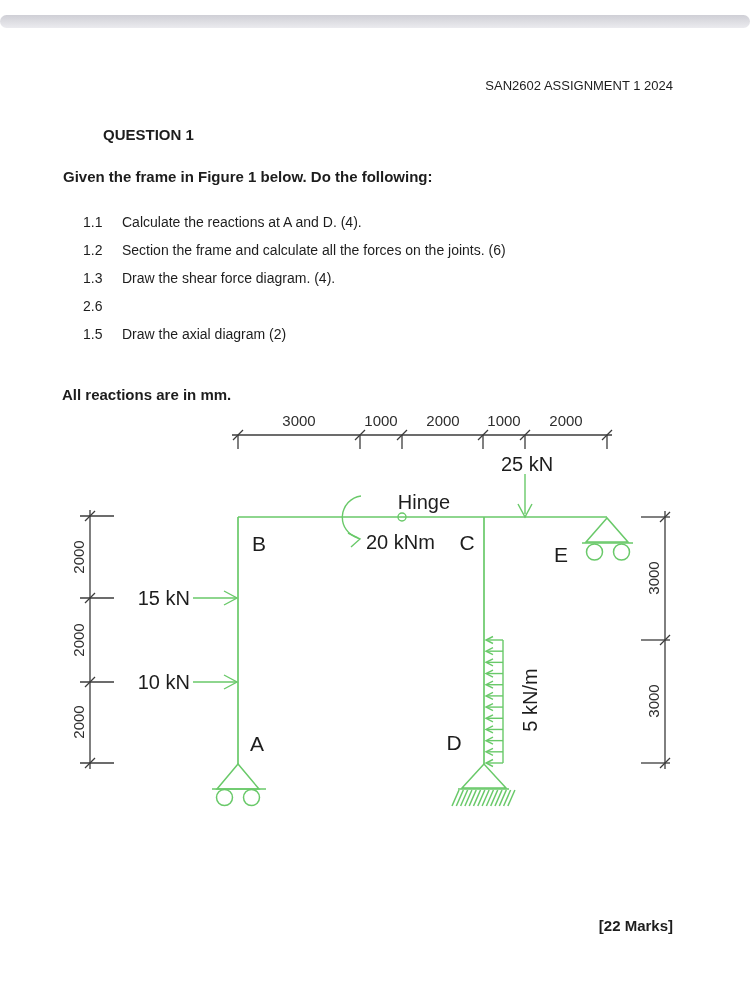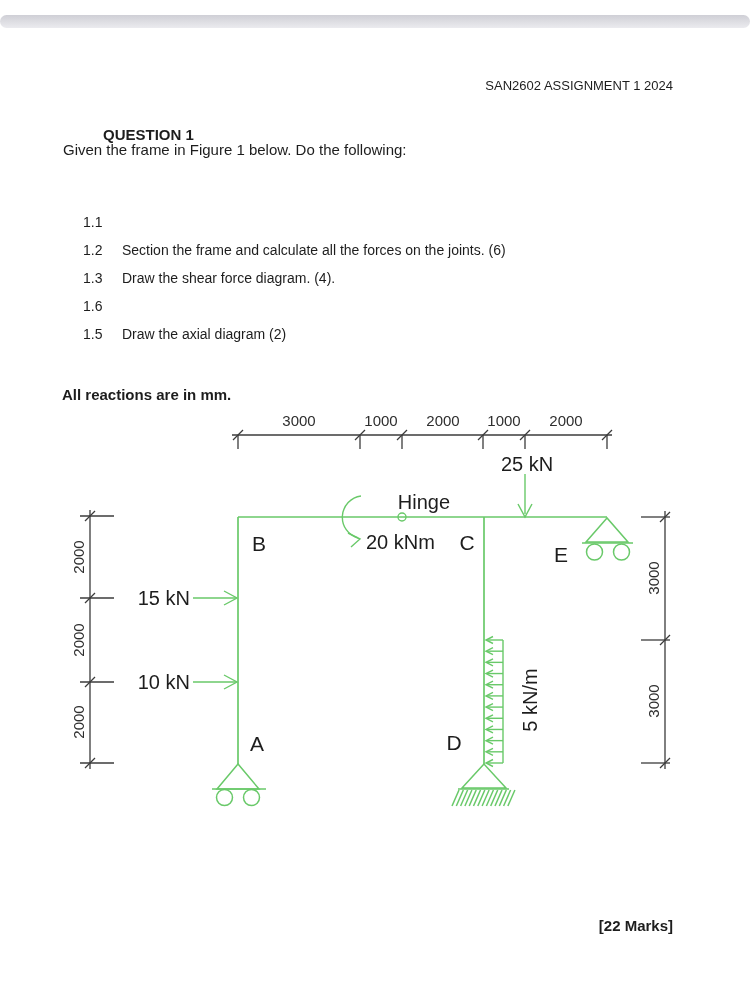--- a/index.html
+++ b/index.html
@@ -11,21 +11,21 @@
     position:absolute;left:0;top:15px;width:750px;height:13px;border-radius:7px;
     background:linear-gradient(180deg,#cfcfd6 0%,#dcdce1 45%,#ebebef 100%);
   }
   .doc-header{
     position:absolute;top:78px;right:77px;font-size:13px;line-height:15px;color:#1d1d1d;margin-left:48px;
   }
   .question-title{
     position:absolute;left:63px;top:127px;font-size:15px;font-weight:bold;line-height:16px;margin-left:40px;
   }
   .intro{
-    position:absolute;left:63px;top:141px;font-size:15px;line-height:18px;
+    position:absolute;left:63px;top:168px;font-size:15px;line-height:18px;font-weight:bold;
   }
   .tasks{
     position:absolute;left:83px;top:208px;font-size:14px;
   }
   .task-row{display:flex;height:28px;line-height:28px;}
   .task-num{width:39px;flex:0 0 39px;}
   .dims-note{
     position:absolute;left:62px;top:386px;font-size:15px;font-weight:bold;line-height:17px;
   }
   .marks{
@@ -50,31 +50,32 @@
 
   <div class="doc-header">SAN2602 ASSIGNMENT 1 2024</div>
 
   <div class="question-title">QUESTION 1</div>
 
   <div class="intro">Given the frame in Figure 1 below. Do the following:</div>
 
   <div class="tasks">
     <div class="task-row">
       <span class="task-num">1.1</span>
+      <span class="task-text">Calculate the reactions at A and D. (4).</span>
     </div>
     <div class="task-row">
       <span class="task-num">1.2</span>
       <span class="task-text">Section the frame and calculate all the forces on the joints. (6)</span>
     </div>
     <div class="task-row">
       <span class="task-num">1.3</span>
       <span class="task-text">Draw the shear force diagram. (4).</span>
     </div>
     <div class="task-row">
-      <span class="task-num">1.6</span>
+      <span class="task-num">2.6</span>
     </div>
     <div class="task-row">
       <span class="task-num">1.5</span>
       <span class="task-text">Draw the axial diagram (2)</span>
     </div>
   </div>
 
   <div class="dims-note">All reactions are in mm.</div>
 
   <svg class="figure" width="640" height="430" viewBox="60 405 640 430" xmlns="http://www.w3.org/2000/svg">

